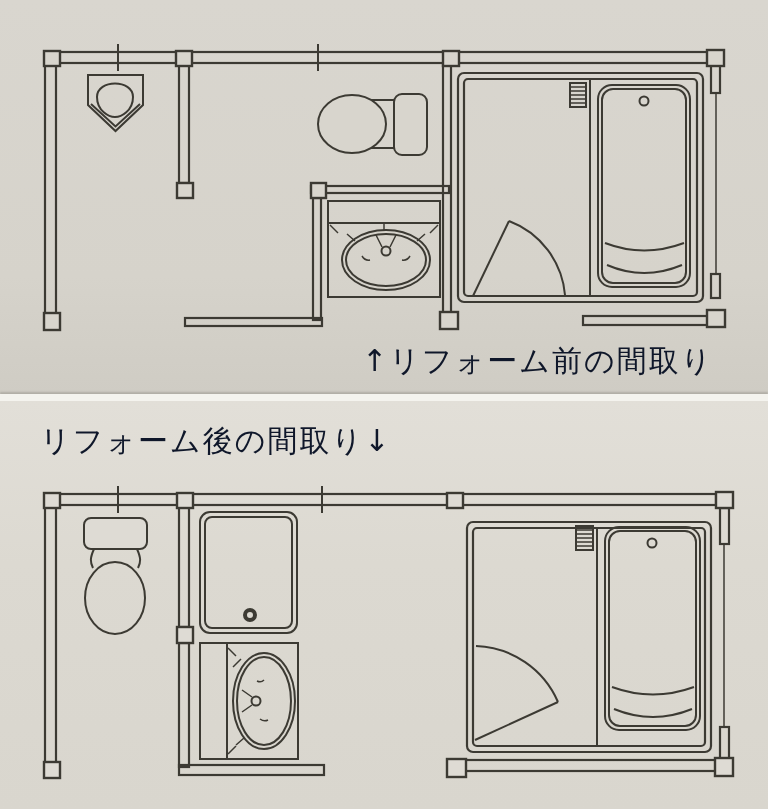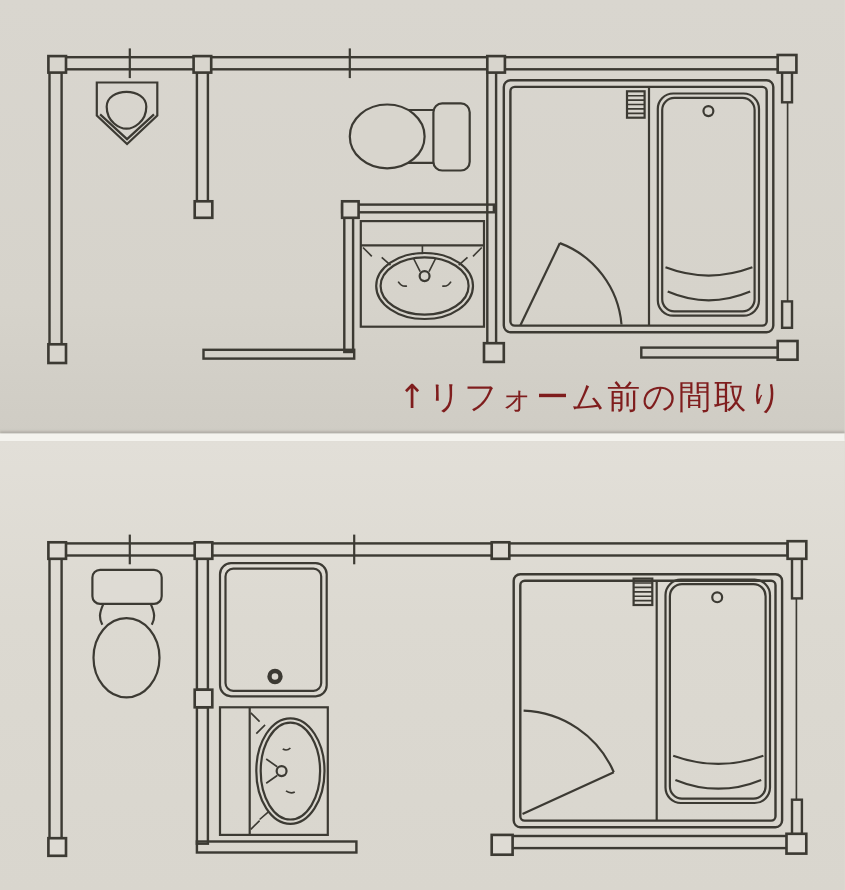--- a/index.html
+++ b/index.html
@@ -30,21 +30,21 @@
   .pb .post{fill:#dedbd4;}
   .fx{fill:none;stroke:#3c3a33;stroke-width:2;}
   .fxbg{fill:#d8d5cd;stroke:#3c3a33;stroke-width:2;}
   .pb .fxbg{fill:#dedbd4;}
   .thin{fill:none;stroke:#3c3a33;stroke-width:1.5;}
   .tick{fill:none;stroke:#3c3a33;stroke-width:2;}
   .caption{
     position:absolute;
     font-size:30px;
     letter-spacing:2px;
-    color:#7f1d1d;
+    color:#0f172a;
     white-space:nowrap;
   }
   .caption-before{left:362px;top:341px;}
   .caption-after{left:40px;top:421px;}
 </style>
 </head>
 <body>
 
 <div class="stage">
 
@@ -214,14 +214,15 @@
         <g>
           <path class="fx" d="M475,740 L558,702"></path>
           <path class="fx" d="M476,646 A93,93 0 0 1 558,702"></path>
         </g>
       </g>
     </svg>
   </div>
 
   <div class="caption caption-before">↑リフォーム前の間取り</div>
 
+  <div class="caption caption-after">リフォーム後の間取り↓</div>
 
 </div>
 
 </body></html>

